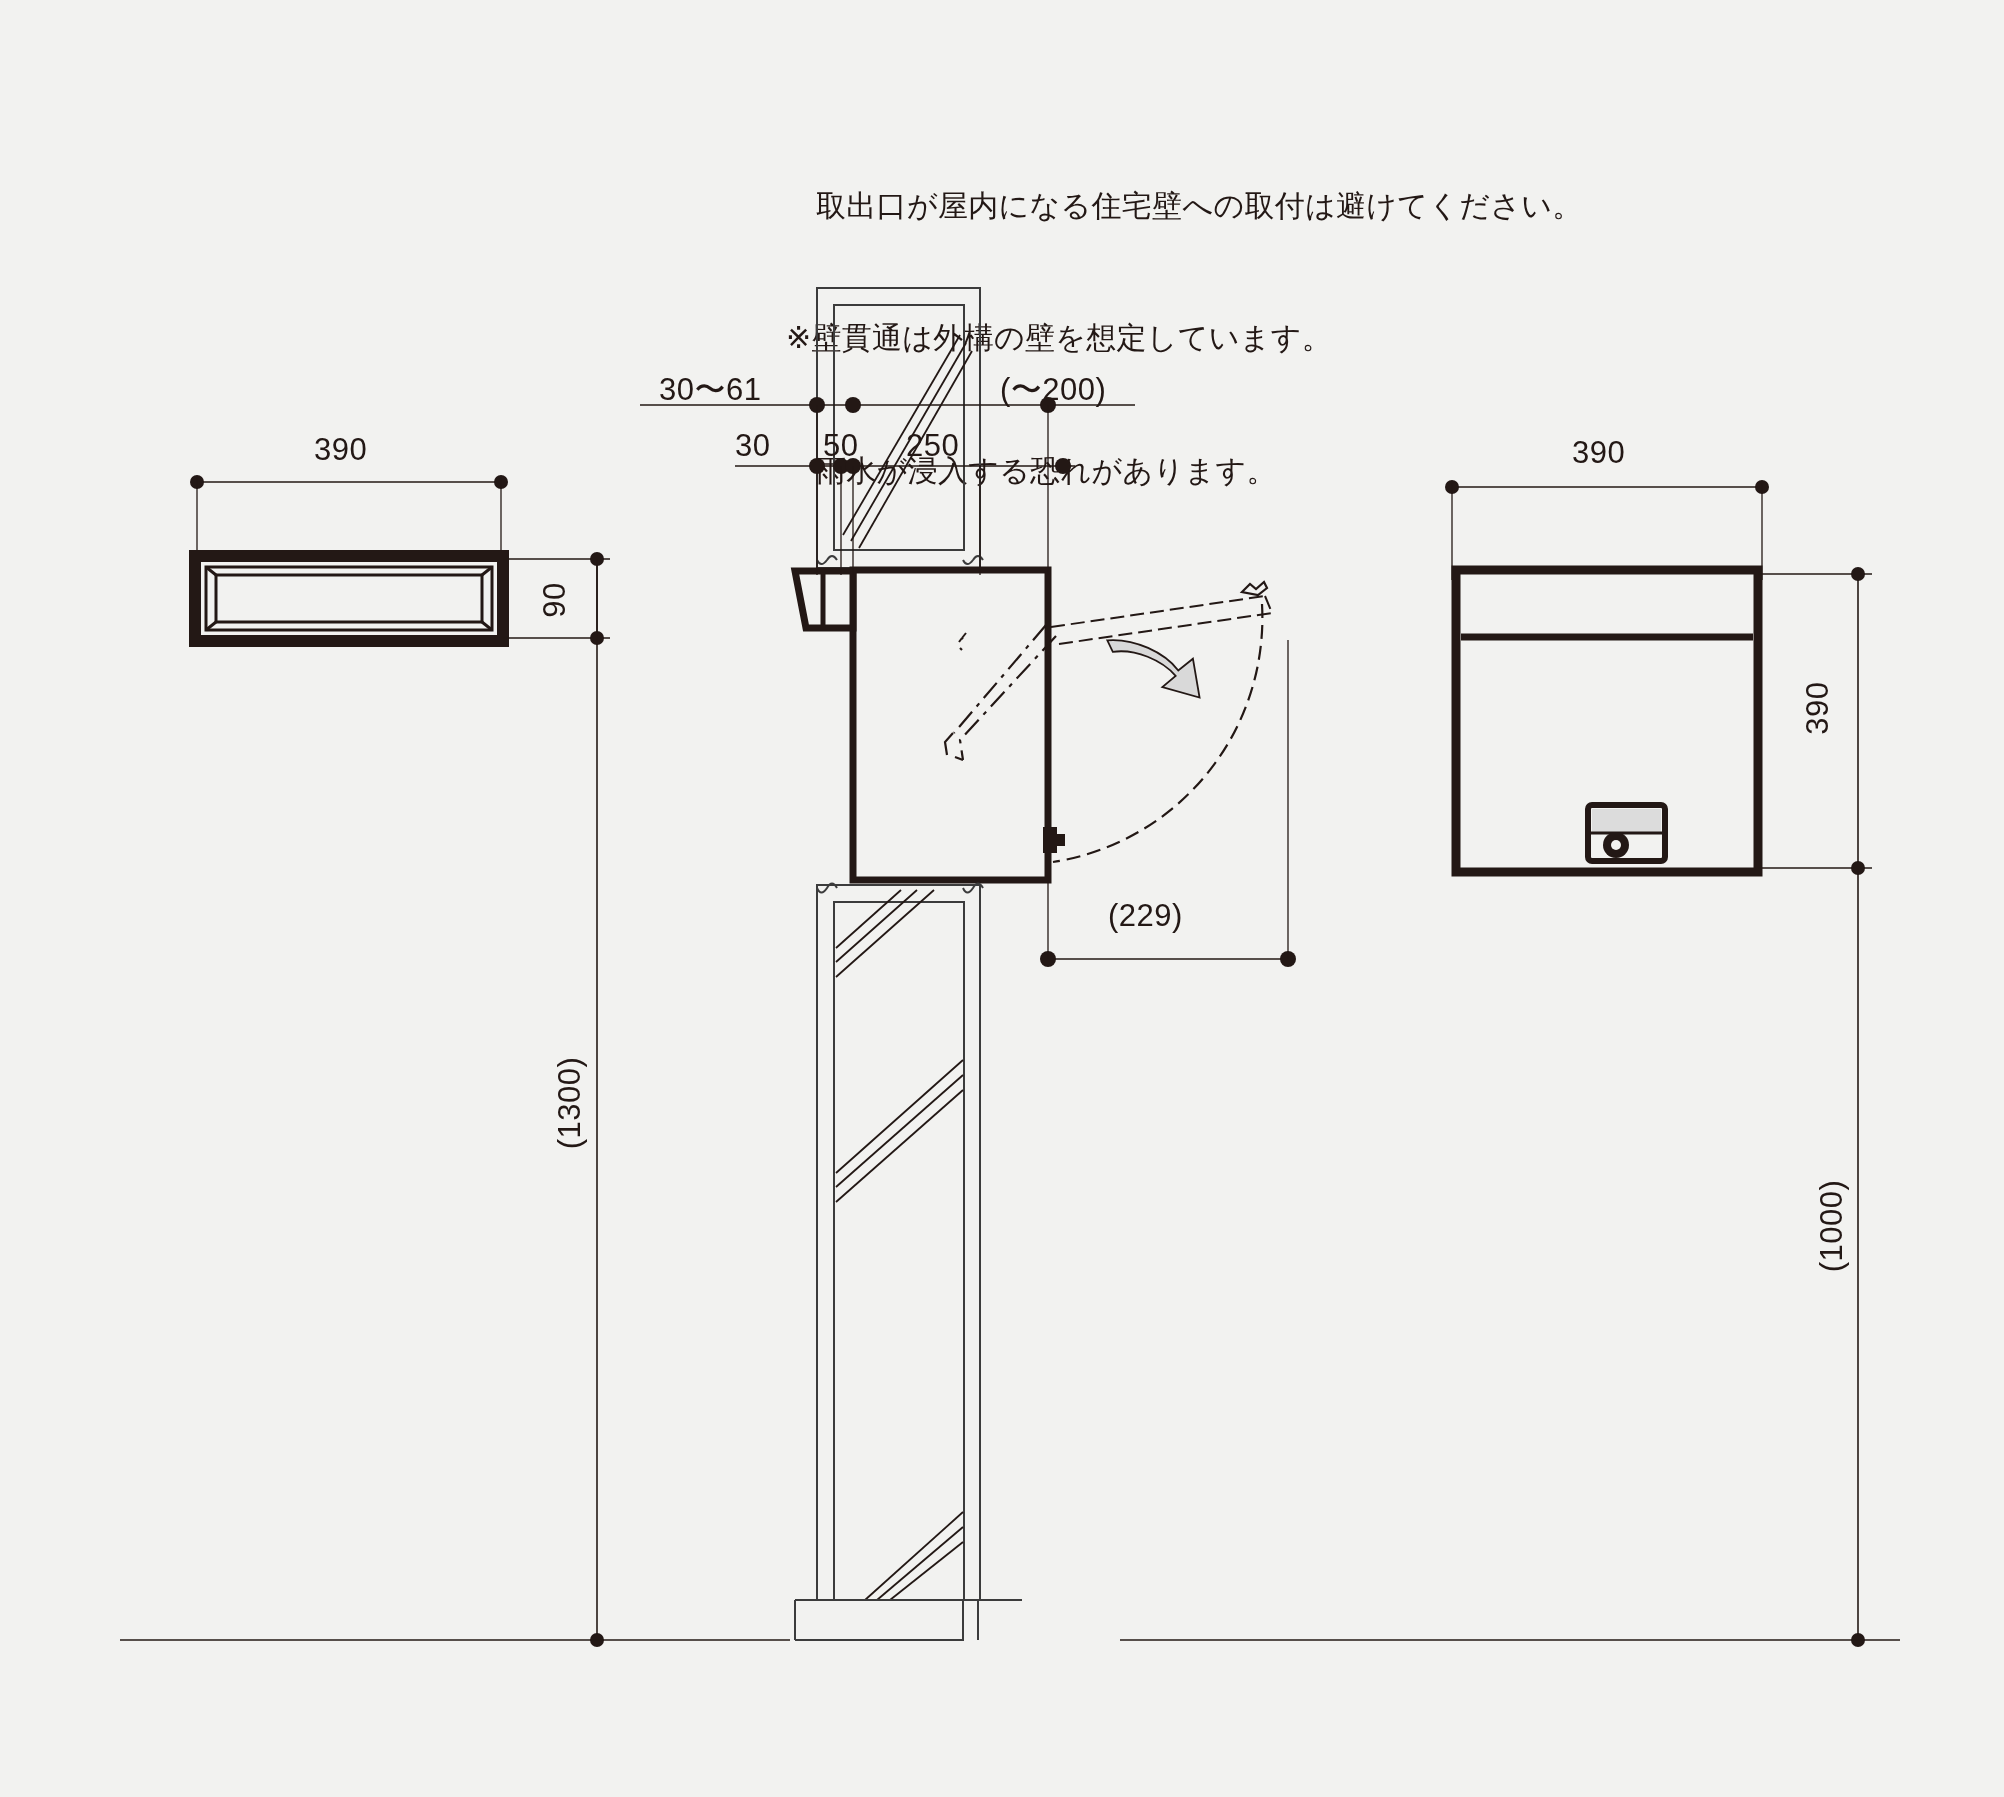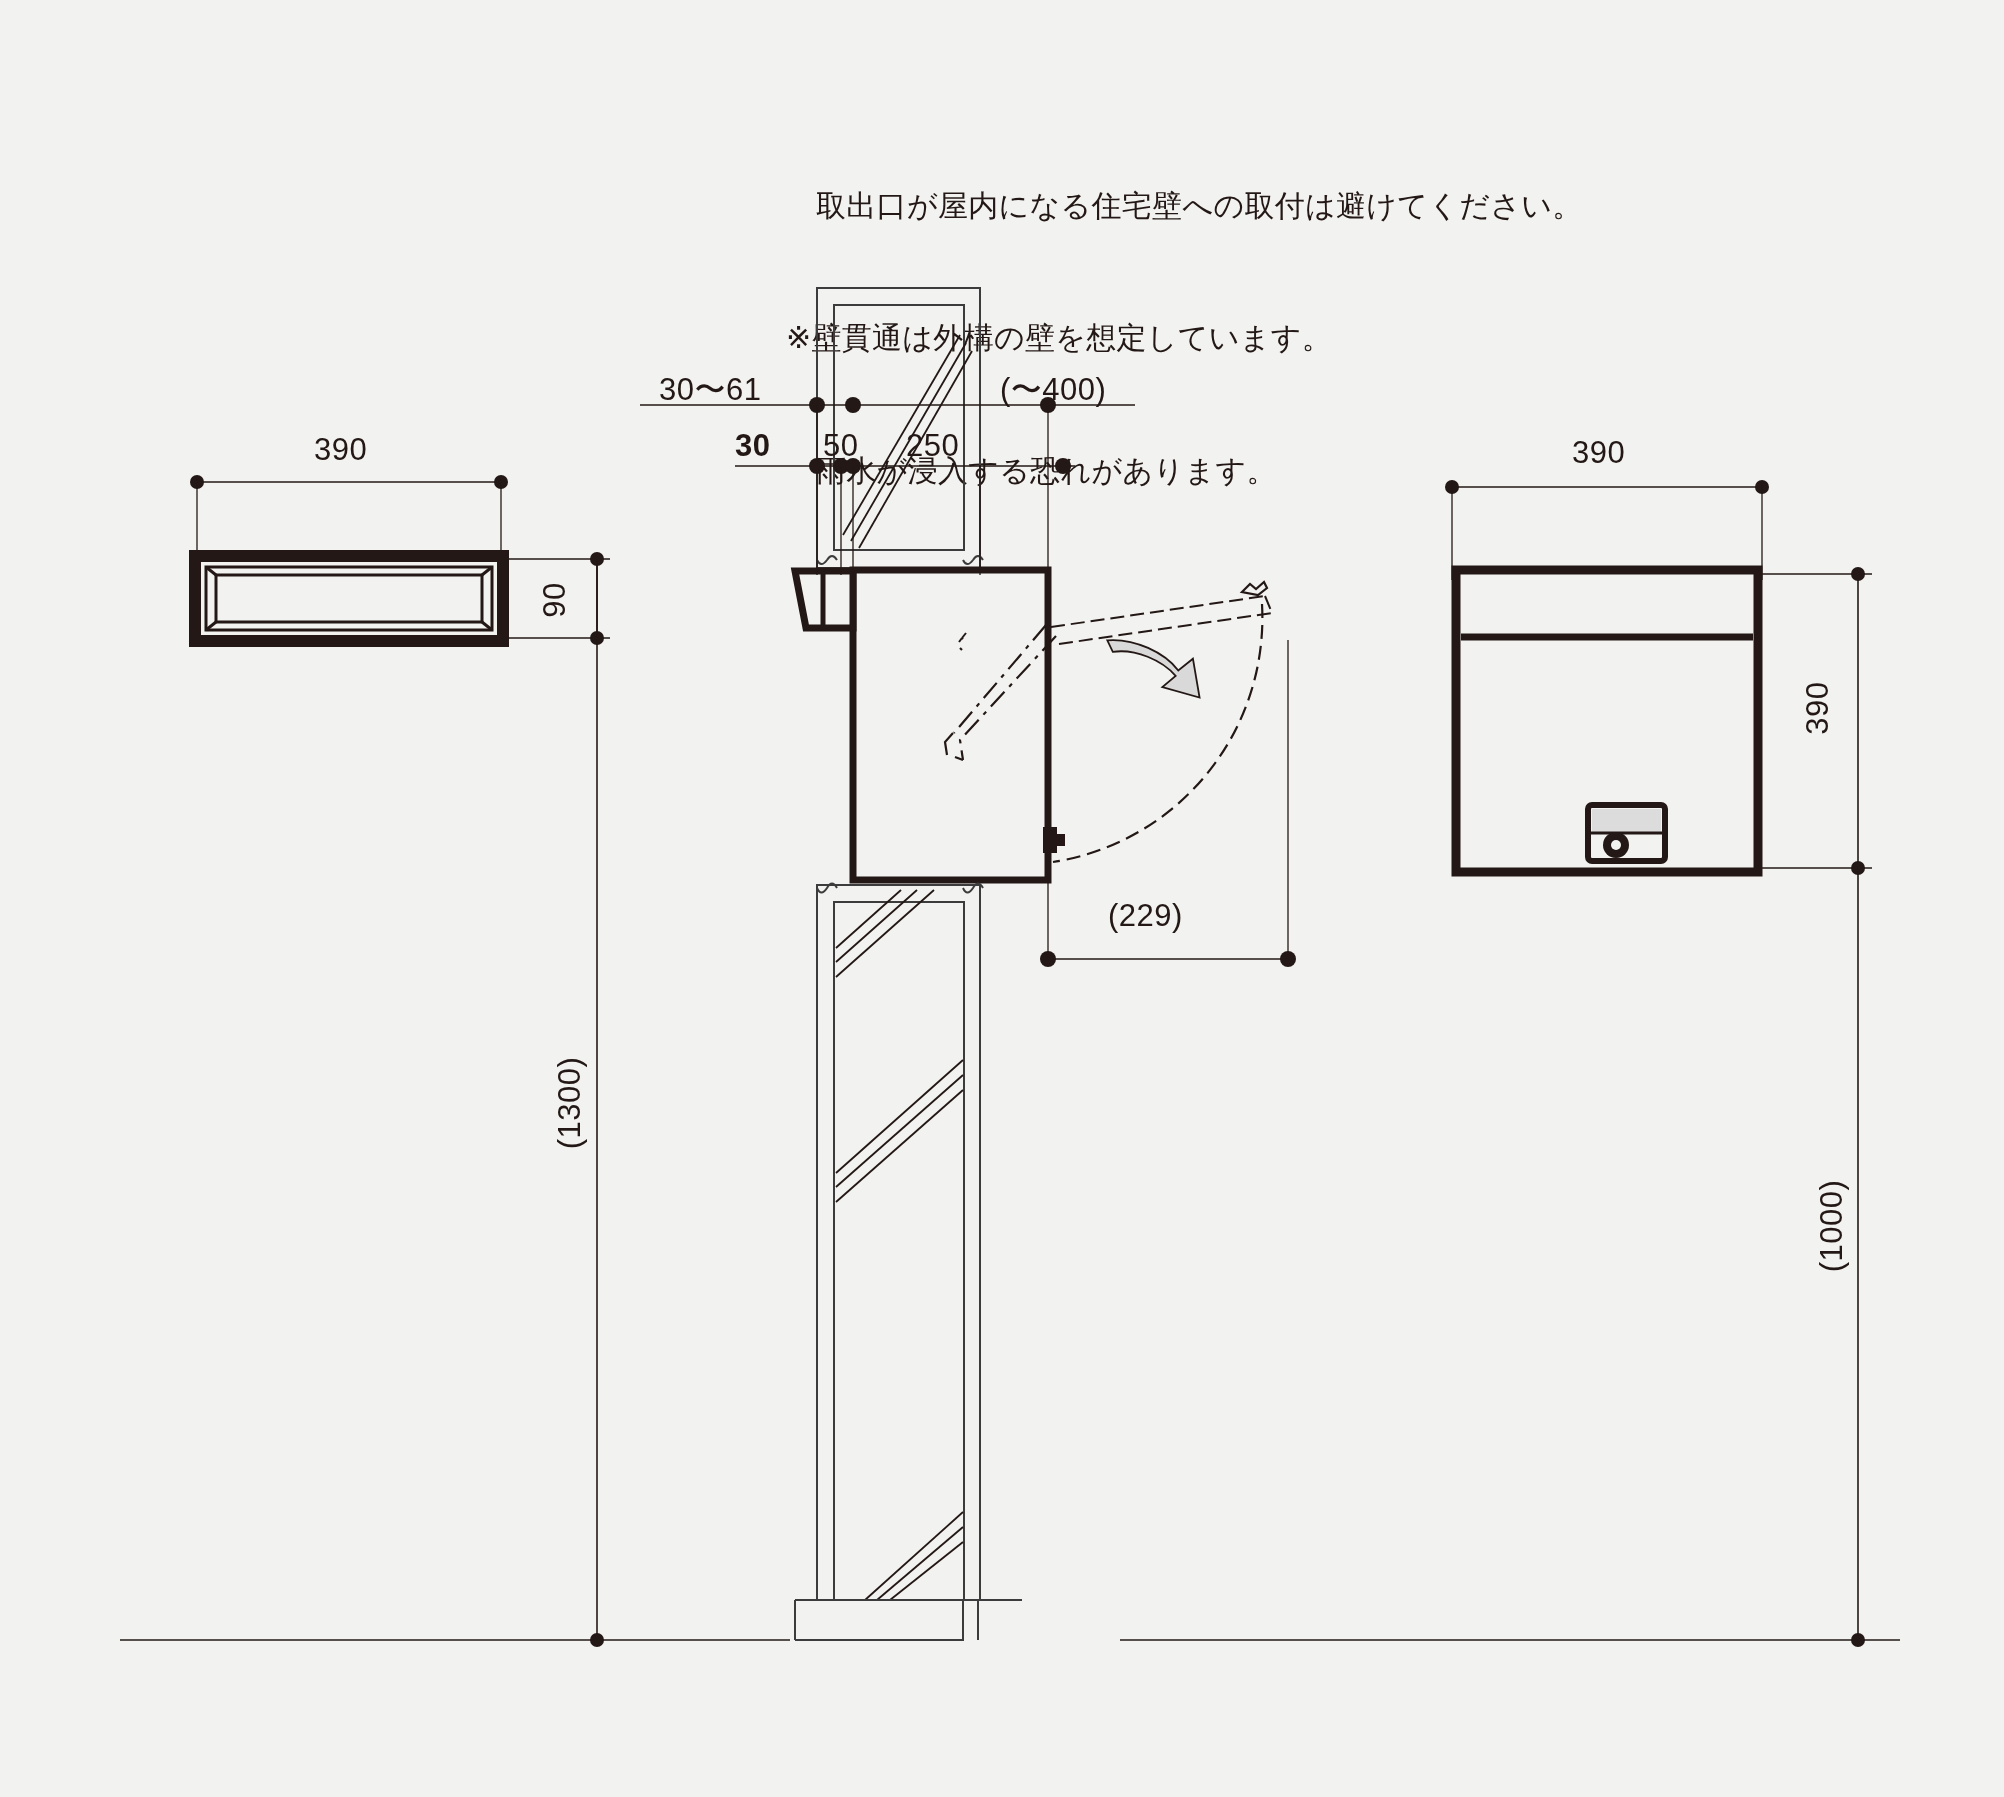--- a/index.html
+++ b/index.html
@@ -289,23 +289,23 @@
   </svg>
 
   <div class="dim-label" style="left:314px; top:432px;">390</div>
 
   <div class="dim-label vert" style="left:535px; top:582px; width:40px; text-align:center;">90</div>
 
   <div class="dim-label vert" style="left:500px; top:1085px; width:140px; text-align:center;">(1300)</div>
 
   <div class="dim-label" style="left:659px; top:369px;">30〜61</div>
 
-  <div class="dim-label" style="left:1000px; top:369px;">(〜400)</div>
-
-  <div class="dim-label" style="left:735px; top:428px;font-weight:bold;">30</div>
+  <div class="dim-label" style="left:1000px; top:369px;">(〜200)</div>
+
+  <div class="dim-label" style="left:735px; top:428px;">30</div>
 
   <div class="dim-label" style="left:823px; top:428px;">50</div>
 
   <div class="dim-label" style="left:906px; top:428px;">250</div>
 
   <div class="dim-label" style="left:1108px; top:898px;">(229)</div>
 
   <div class="dim-label" style="left:1572px; top:435px;">390</div>
 
   <div class="dim-label vert" style="left:1770px; top:690px; width:95px; text-align:center;">390</div>

